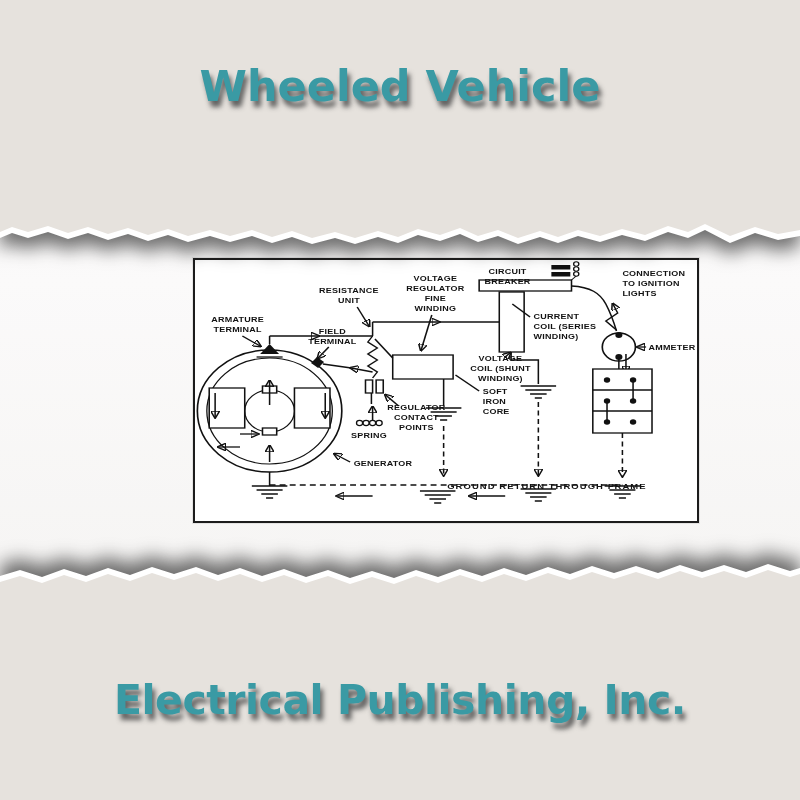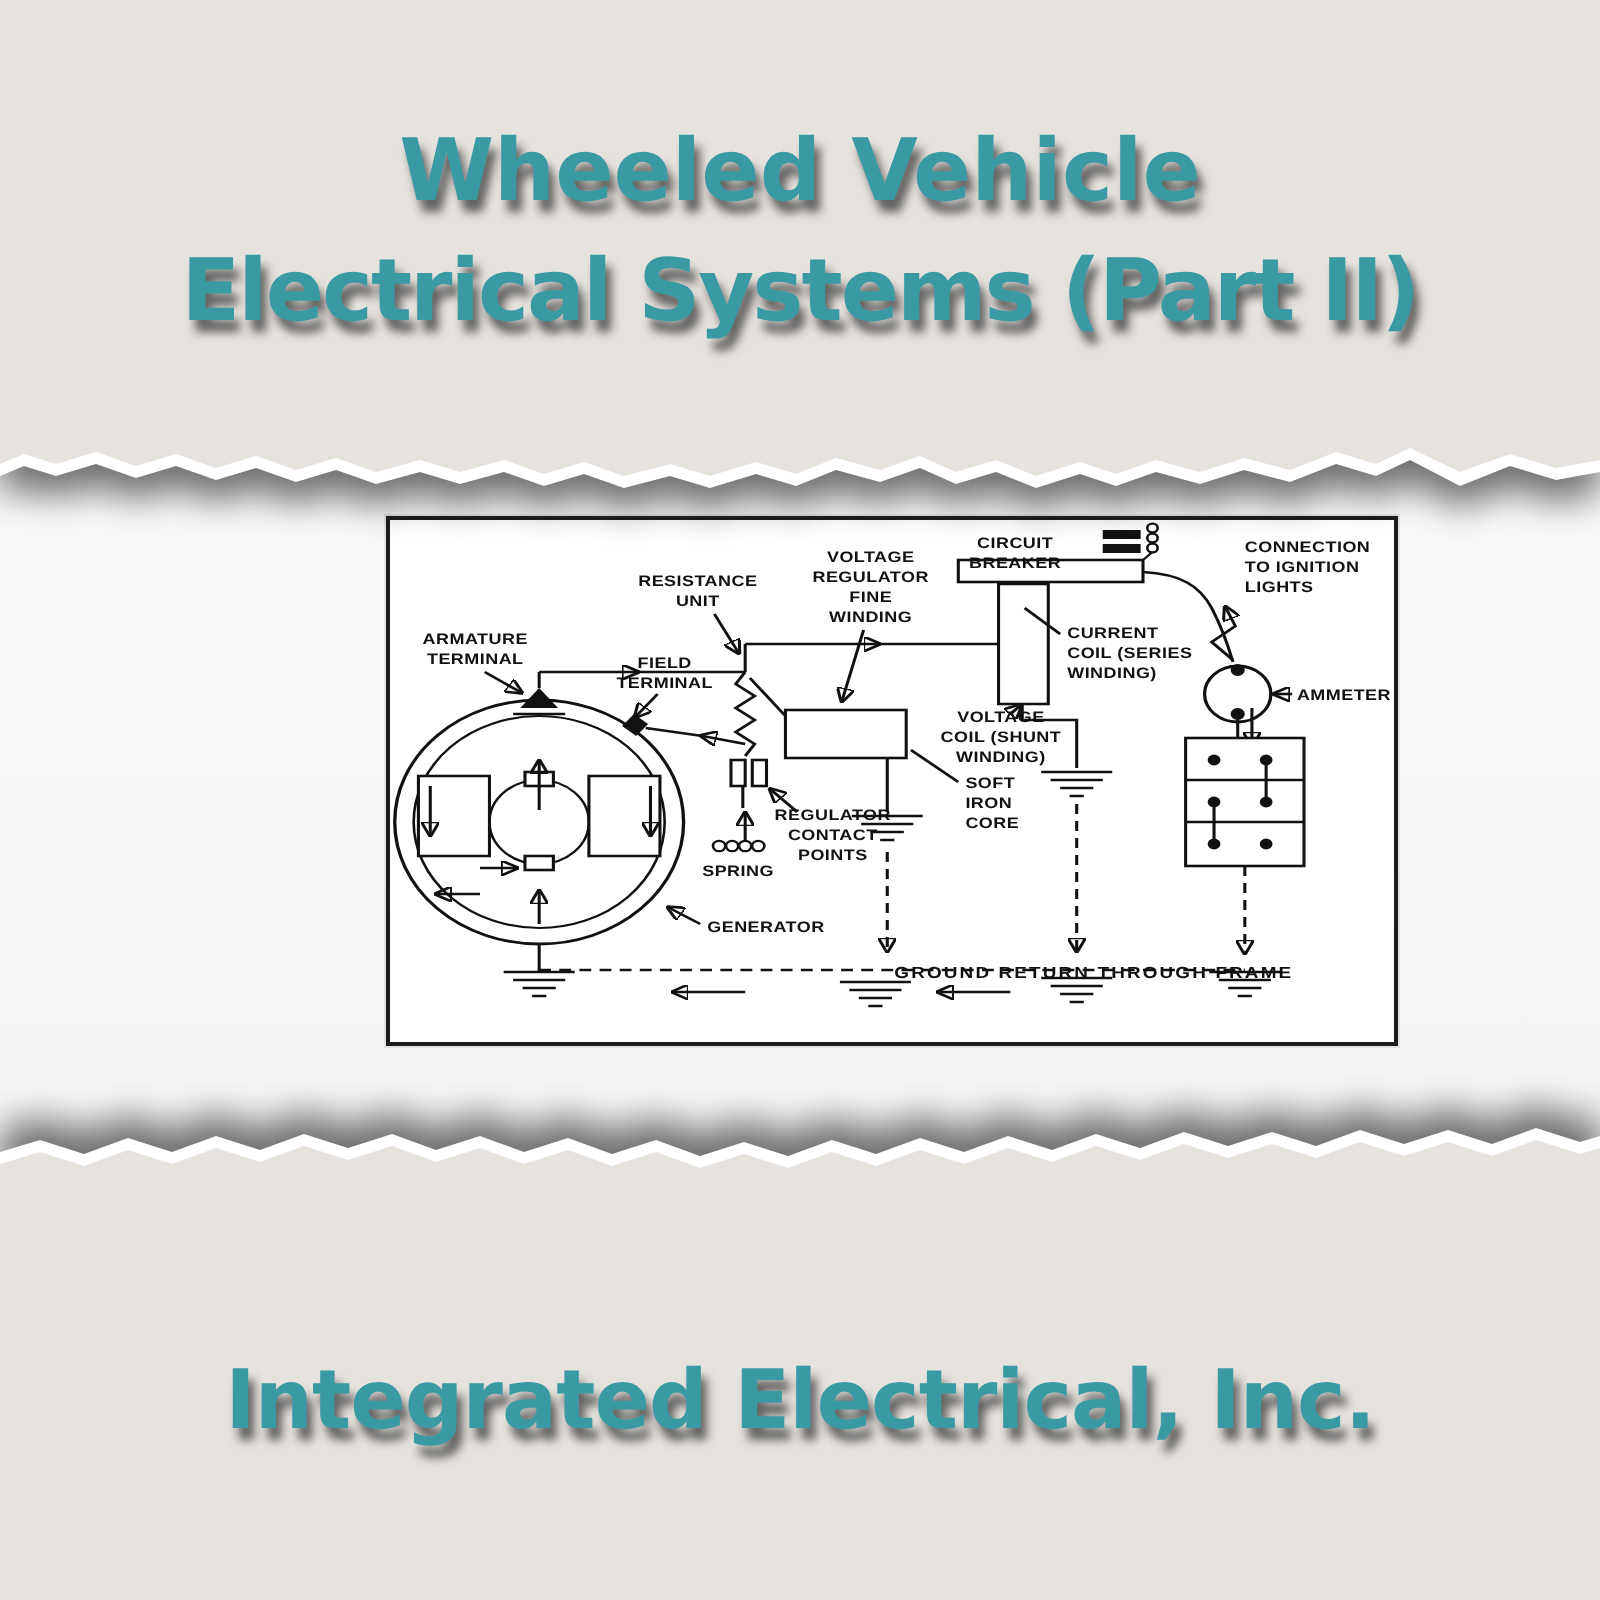--- a/index.html
+++ b/index.html
@@ -222,25 +222,24 @@
 
       <text x="213" y="229" class="wide">GROUND RETURN THROUGH FRAME</text>
     </svg>
   </div>
 
   <div class="torn torn-top">
     <div class="white"></div>
     <div class="paper">
       <div class="title">
         <div class="line">Wheeled Vehicle</div>
-        <div class="line l2">Electrical Systems (Part II)</div>
       </div>
     </div>
   </div>
 
   <div class="torn torn-bottom">
     <div class="white"></div>
     <div class="paper">
-      <div class="publisher">Integrated Electrical, Inc.</div>
+      <div class="publisher">Electrical Publishing, Inc.</div>
     </div>
   </div>
 
 </div>
 
 </body></html>

